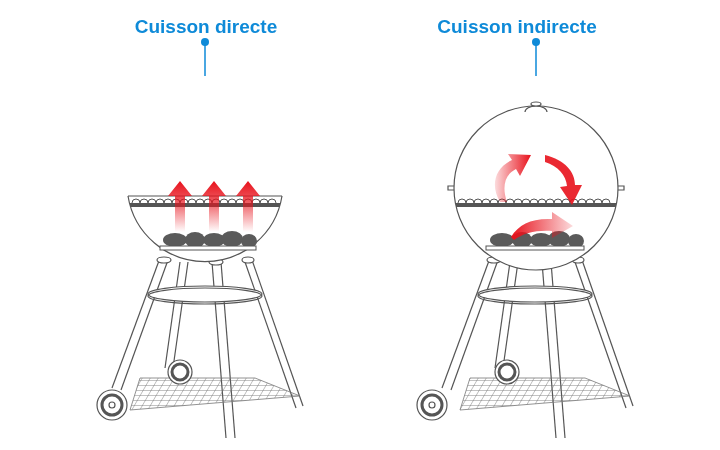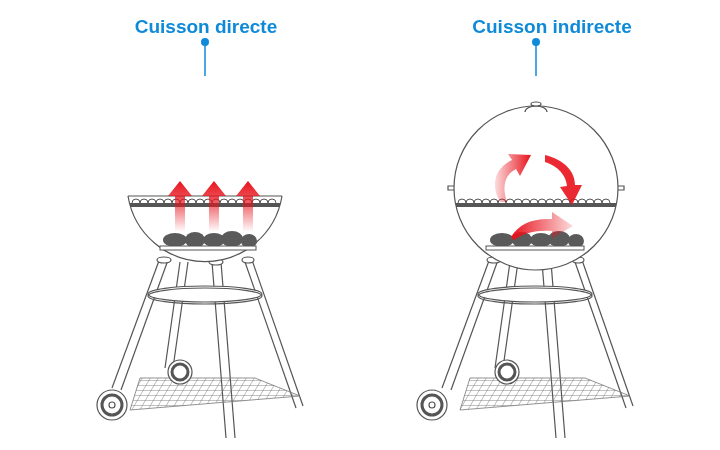--- a/index.html
+++ b/index.html
@@ -1,19 +1,19 @@
 <!DOCTYPE html>
 <html><head>
 <meta charset="utf-8">
 <style>
   html,body{margin:0;padding:0;background:#ffffff;}
   body{width:720px;height:450px;position:relative;overflow:hidden;font-family:"Liberation Sans",sans-serif;}
   .title{position:absolute;top:6px;font-weight:bold;font-size:19px;color:#0e8ad8;text-align:center;width:240px;margin-top:10px;}
   .t1{left:86px;}
-  .t2{left:432px;}
+  .t2{left:397px;}
   svg{position:absolute;left:0;top:0;}
 </style>
 </head>
 <body>
 
 <div class="title t1">Cuisson directe</div>
 <div class="title t2">Cuisson indirecte</div>
 
 <svg width="720" height="450" viewBox="0 0 720 450">
   <defs>

